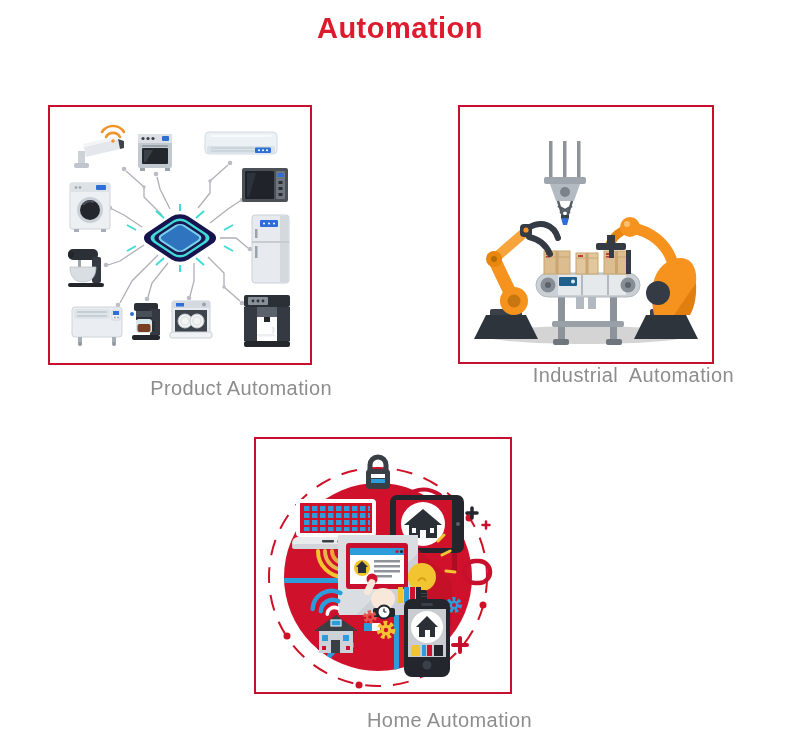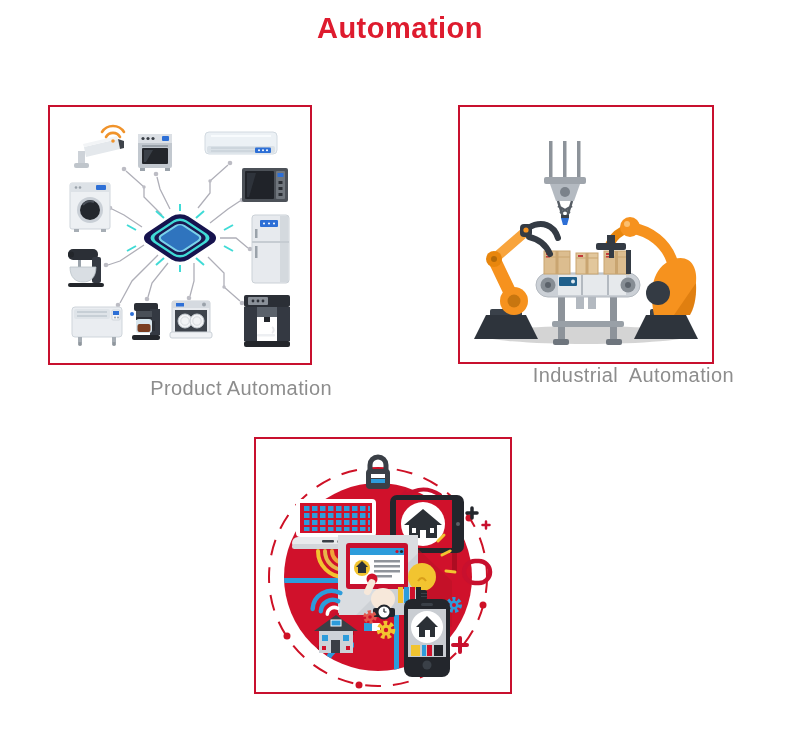--- a/index.html
+++ b/index.html
@@ -468,14 +468,15 @@
         <path d="M211,74 h10 M216,69 v10" stroke="#23262C" stroke-width="3.5"></path>
         <path d="M226.5,86 h7 M230,82.5 v7" stroke="#C8102E" stroke-width="2.5"></path>
         <path d="M197,206 h14 M204,199 v14" stroke="#C8102E" stroke-width="4"></path>
         <path d="M62,222 h8 M66,218 v8" stroke="#FFFFFF" stroke-width="3"></path>
       </g>
     </svg>
   </div>
 
   <div class="card-label" id="label-product">Product Automation</div>
   <div class="card-label" id="label-industrial">Industrial  Automation</div>
+  <div class="card-label" id="label-home">Home Automation</div>
 
 </div>
 
 </body></html>

